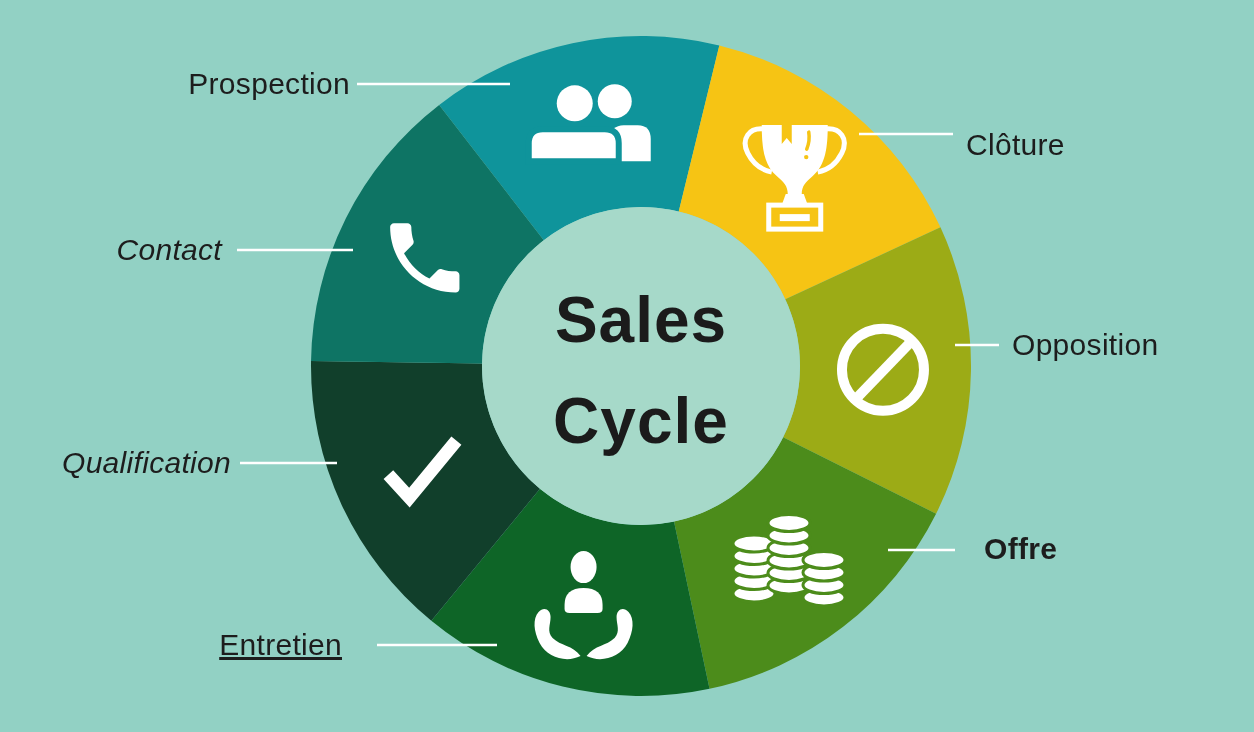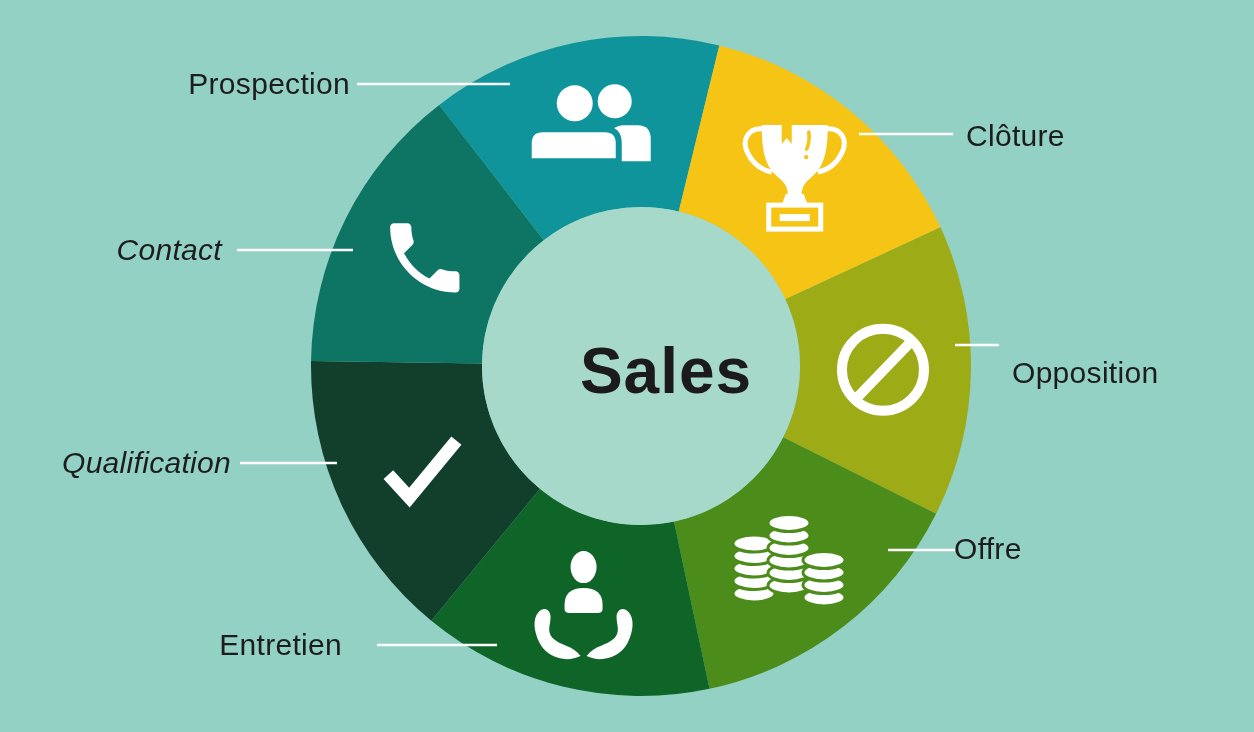--- a/index.html
+++ b/index.html
@@ -16,21 +16,21 @@
     font-family:"Liberation Sans","DejaVu Sans",sans-serif;
   }
   .donut{position:absolute;left:0;top:0;width:1254px;height:732px;}
   .seg-label{
     position:absolute;font-size:30px;line-height:34px;color:var(--label);
     white-space:nowrap;letter-spacing:.3px;font-weight:400;
   }
   .center-title{
     position:absolute;left:641px;top:371px;transform:translate(-50%,-50%);
     text-align:center;color:var(--title);font-weight:bold;
-    font-size:64px;line-height:101px;letter-spacing:1px;margin-left:25px;
+    font-size:64px;line-height:101px;letter-spacing:1px;
   }
 </style>
 </head>
 <body>
 
 <div class="stage">
   <svg class="donut" id="donut" viewBox="0 0 1254 732">
       <path d="M 439.19607673867574 104.89623412072831 A 330 330 0 0 1 719.316616085143 45.42784330985273 L 678.7343695682962 211.54250632201996 A 159 159 0 0 0 543.7672006104528 240.19545825816908 Z" fill="#0f949b"></path>
       <path d="M 719.316616085143 45.42784330985273 A 330 330 0 0 1 940.4630850846845 227.35707493145208 L 785.2867591771662 299.19931792151783 A 159 159 0 0 0 678.7343695682962 211.54250632201996 Z" fill="#f6c414"></path>
       <path d="M 940.4630850846845 227.35707493145208 A 330 330 0 0 1 936.1075095769447 513.6873650360568 L 783.1881637052552 437.158457699191 A 159 159 0 0 0 785.2867591771662 299.19931792151783 Z" fill="#9cab16"></path>
@@ -94,23 +94,24 @@
       <line x1="240" y1="463" x2="337" y2="463" stroke="#ffffff" stroke-width="2.6"></line>
       <g transform="translate(424.58801533682765,257.69555459655925)">
     <g transform="translate(-46,-46) scale(3.85)">
       <path fill="#ffffff" d="M6.62 10.79c1.44 2.83 3.76 5.14 6.59 6.59l2.2-2.21c.27-.27.67-.36 1.02-.24 1.12.37 2.33.57 3.57.57.55 0 1 .45 1 1V20c0 .55-.45 1-1 1-9.39 0-17-7.61-17-17 0-.55.45-1 1-1h3.5c.55 0 1 .45 1 1 0 1.25.2 2.45.57 3.57.11.35.03.74-.25 1.02l-2.2 2.2z"></path>
     </g>
       </g>
       <line x1="237" y1="250" x2="353" y2="250" stroke="#ffffff" stroke-width="2.6"></line>
     </svg>
   <div id="labels">
       <div class="seg-label" style="left: 350px; top: 84px; transform: translate(-100%, -50%);">Prospection</div>
-      <div class="seg-label" style="left: 966px; top: 136px; transform: translate(0px, -50%);">Clôture</div>
-      <div class="seg-label" style="left: 1012px; top: 345px; transform: translate(0px, -50%); margin-top: 28px;">Opposition</div>
-      <div class="seg-label" style="left: 954px; top: 549px; transform: translate(0px, -50%);">Offre</div>
-      <div class="seg-label" style="left: 342px; top: 645px; transform: translate(-100%, -50%);">Entretien</div>
+      <div class="seg-label" style="left: 966px; top: 145px; transform: translate(0px, -50%);">Clôture</div>
+      <div class="seg-label" style="left: 1012px; top: 345px; transform: translate(0px, -50%);">Opposition</div>
+      <div class="seg-label" style="left: 984px; top: 549px; transform: translate(0px, -50%); font-weight: bold;">Offre</div>
+      <div class="seg-label" style="left: 342px; top: 645px; transform: translate(-100%, -50%); text-decoration: underline;">Entretien</div>
       <div class="seg-label" style="left: 231px; top: 463px; transform: translate(-100%, -50%); font-style: italic;">Qualification</div>
       <div class="seg-label" style="left: 222px; top: 250px; transform: translate(-100%, -50%); font-style: italic;">Contact</div>
     </div>
   <div class="center-title">
     <div>Sales</div>
+    <div>Cycle</div>
   </div>
 </div>
 
 </body></html>

